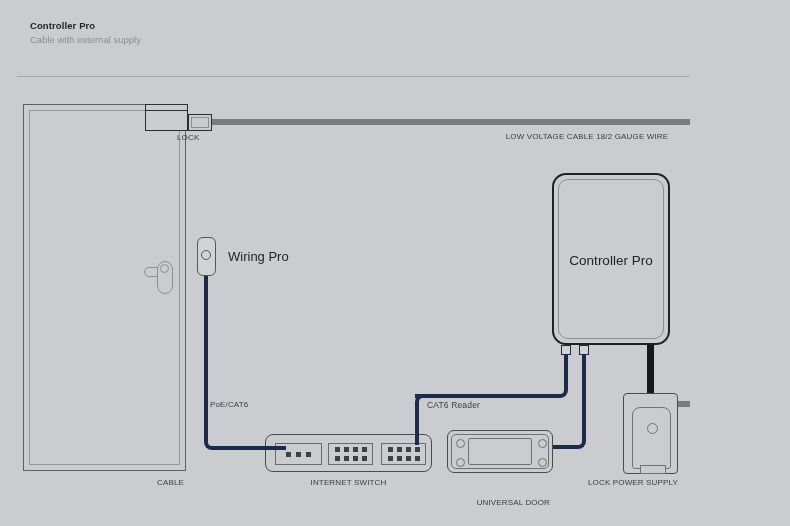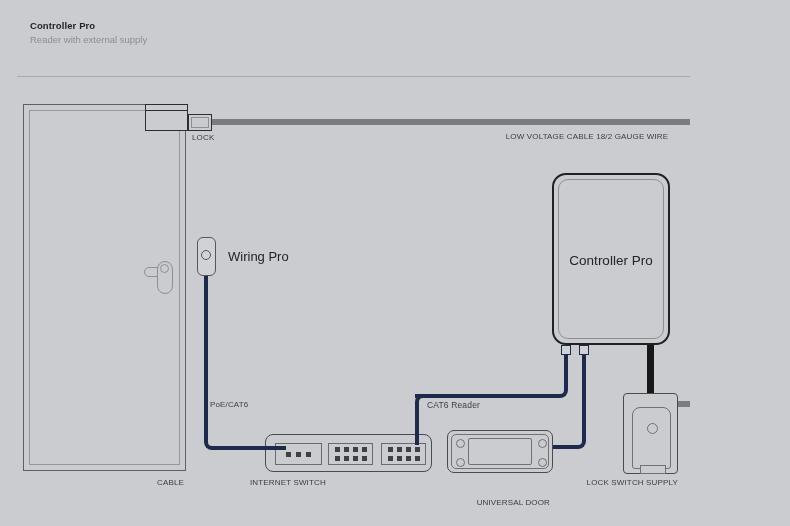--- a/index.html
+++ b/index.html
@@ -69,36 +69,36 @@
   .d1{left:8px;top:8px;} .d2{left:8px;top:27px;} .d3{left:90px;top:8px;} .d4{left:90px;top:27px;}
 
   
   .psu-outer{left:623px;top:393px;width:55px;height:81px;border:1.5px solid #494a4e;border-radius:4px;background:var(--background);}
   .psu-inner{left:8px;top:13px;width:39px;height:62px;border:1.2px solid #707175;border-radius:8px 8px 3px 3px;}
   .psu-circle{left:23px;top:29px;width:11px;height:11px;border:1.2px solid #707175;border-radius:50%;}
   .psu-notch{left:16px;top:71px;width:26px;height:9px;border:1.2px solid #707175;background:var(--background);}
 
   
   .lbl{font-size:8px;color:var(--label);letter-spacing:.15px;white-space:pre;}
-  .lbl-lock{left:192px;top:133px;}
+  .lbl-lock{left:177px;top:133px;}
   .lbl-door{left:84px;top:478px;width:100px;text-align:right;}
-  .lbl-switch{left:250px;top:478px;width:167px;text-align:left;}
+  .lbl-switch{left:265px;top:478px;width:167px;text-align:center;}
   .lbl-adp{left:400px;top:478px;width:150px;text-align:right;line-height:10px;}
   .lbl-psu{left:548px;top:478px;width:130px;text-align:right;}
   .lbl-lv{left:437px;top:132px;width:300px;text-align:center;}
   .lbl-poe{left:210px;top:400px;}
   .lbl-cat6{left:427px;top:400px;font-size:8.5px;}
 </style>
 </head>
 <body>
 
 <div class="stage">
 
   <div class="abs title">Controller Pro</div>
-  <div class="abs subtitle">Reader with external supply</div>
+  <div class="abs subtitle">Cable with external supply</div>
   <div class="abs logo-circle"></div>
   <div class="abs logo-square"></div>
   <div class="abs separator"></div>
 
   <div class="abs door-outer"></div>
   <div class="abs door-inner"></div>
   <div class="abs handle-lever"></div>
   <div class="abs handle-body"></div>
   <div class="abs handle-circle"></div>
 
@@ -112,21 +112,21 @@
   </div>
   <div class="abs lbl lbl-lock">LOCK</div>
 
   <div class="abs blk-run"></div>
 
   <div class="abs psu-outer">
     <div class="abs psu-inner"></div>
     <div class="abs psu-circle"></div>
     <div class="abs psu-notch"></div>
   </div>
-  <div class="abs lbl lbl-psu">LOCK SWITCH SUPPLY</div>
+  <div class="abs lbl lbl-psu">LOCK POWER SUPPLY</div>
 
   <div class="abs ctrl-outer">
     <div class="abs ctrl-inner"></div>
     <div class="abs ctrl-label">Controller Pro</div>
   </div>
 
   <div class="abs switch-outer">
     <div class="abs portbox pb1">
       <div class="pins-row">
         <span class="pin"></span>

